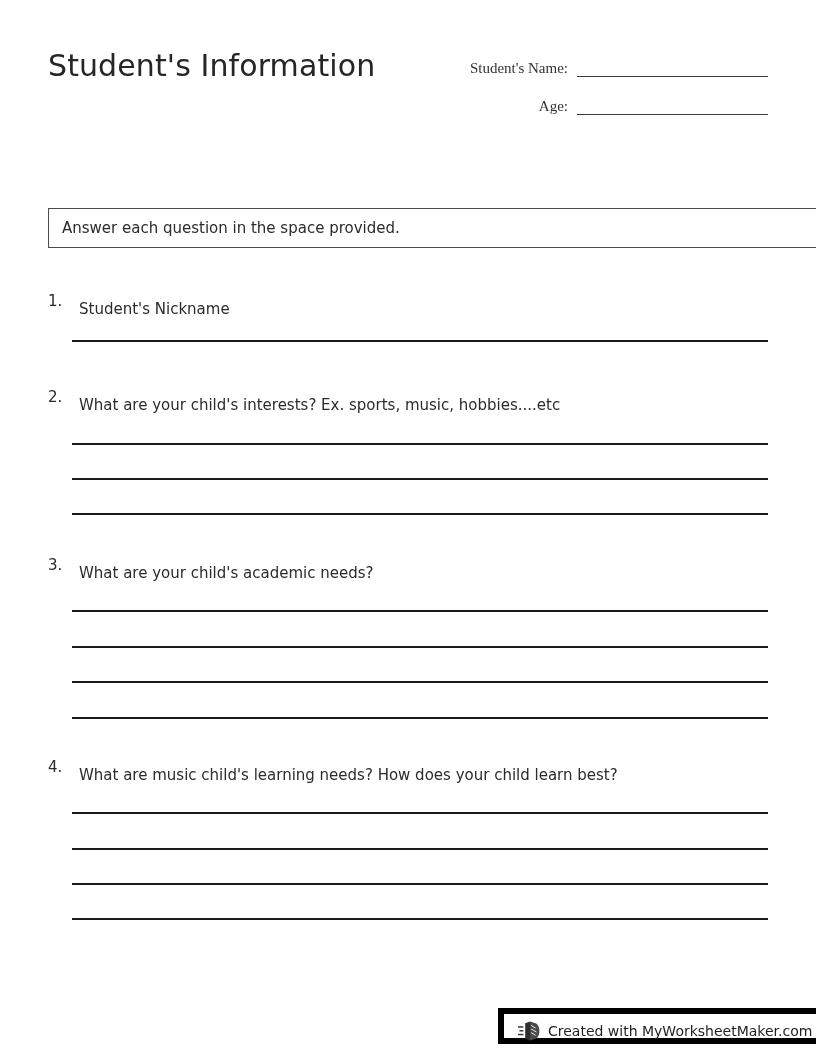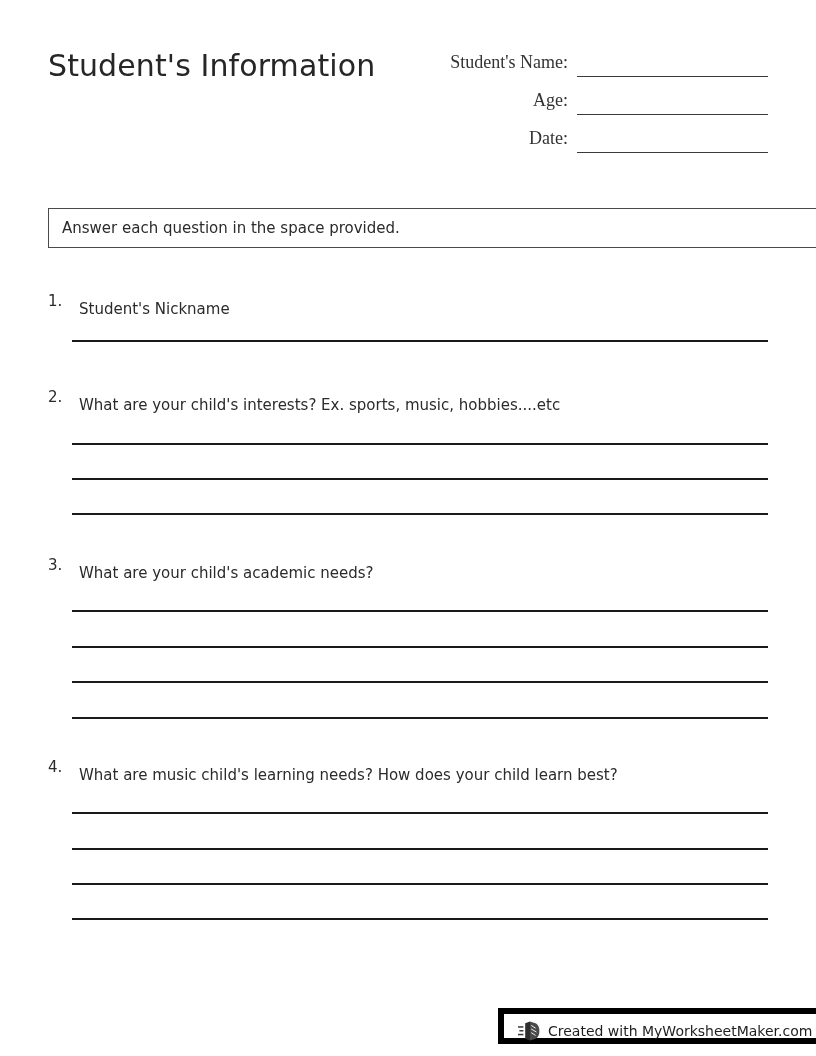--- a/index.html
+++ b/index.html
@@ -39,23 +39,23 @@
     top: 52px;
     width: 348px;
   }
   .field-row {
     position: relative;
     height: 38px;
   }
   .field-label {
     position: absolute;
     right: 200px;
-    top: 0px;
+    top: 8px;
     font-family: "Liberation Serif", "DejaVu Serif", serif;
-    font-size: 18px;
+    font-size: 15px;
     color: #333333;
     white-space: nowrap;
     text-align: right;
   }
   .field-rule {
     position: absolute;
     left: 157px;
     right: 0;
     top: 24px;
     height: 0;
@@ -157,24 +157,20 @@
 
   <div id="worksheet-title">Student's Information</div>
 
   <div id="header-fields">
     <div class="field-row">
       <span class="field-label">Student's Name:</span>
       <span class="field-rule"></span>
     </div>
     <div class="field-row">
       <span class="field-label">Age:</span>
-      <span class="field-rule"></span>
-    </div>
-    <div class="field-row">
-      <span class="field-label">Date:</span>
       <span class="field-rule"></span>
     </div>
   </div>
 
   <div id="instruction-box">
     <div id="instruction-text">Answer each question in the space provided.</div>
   </div>
 
   <div id="questions-root">
       <div class="question-block" style="top: 292px;">

